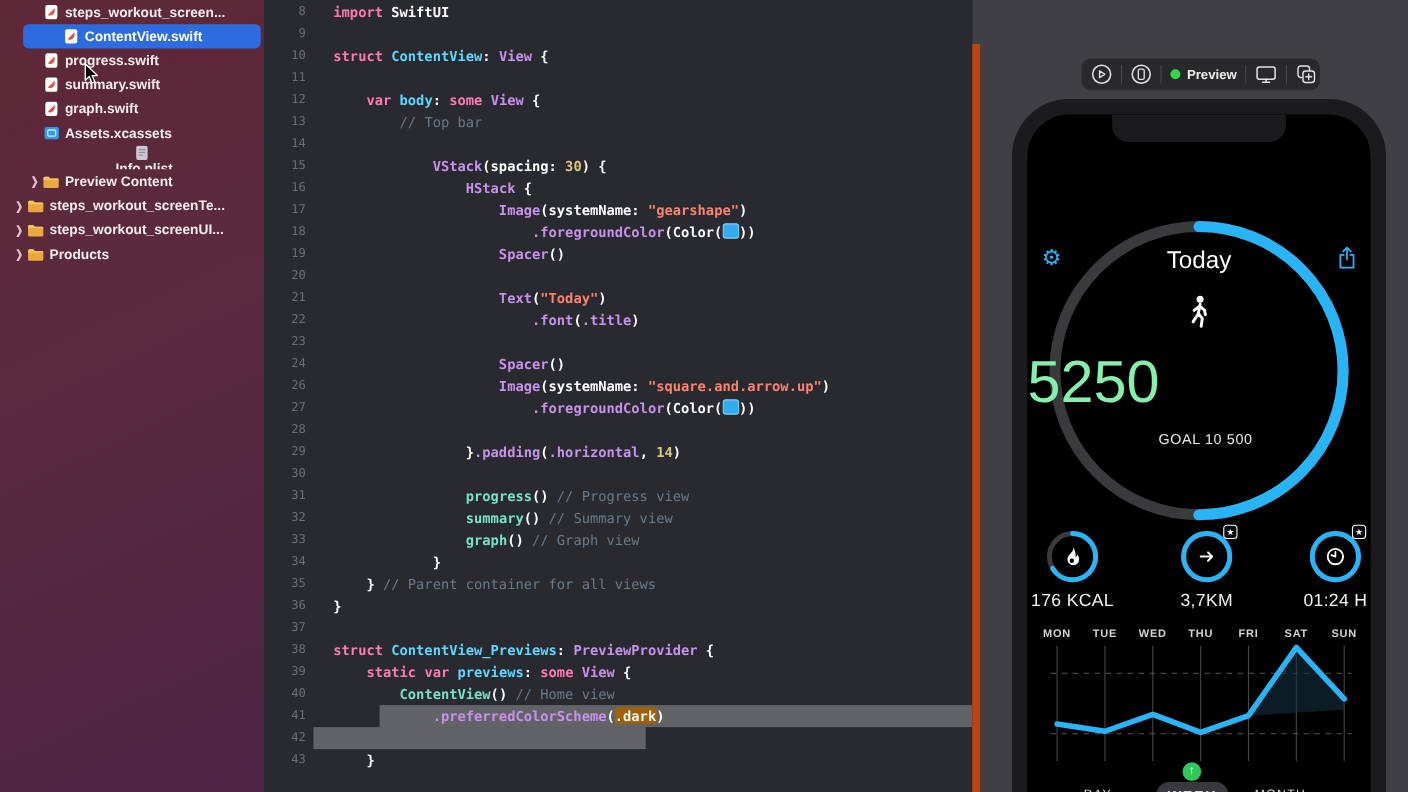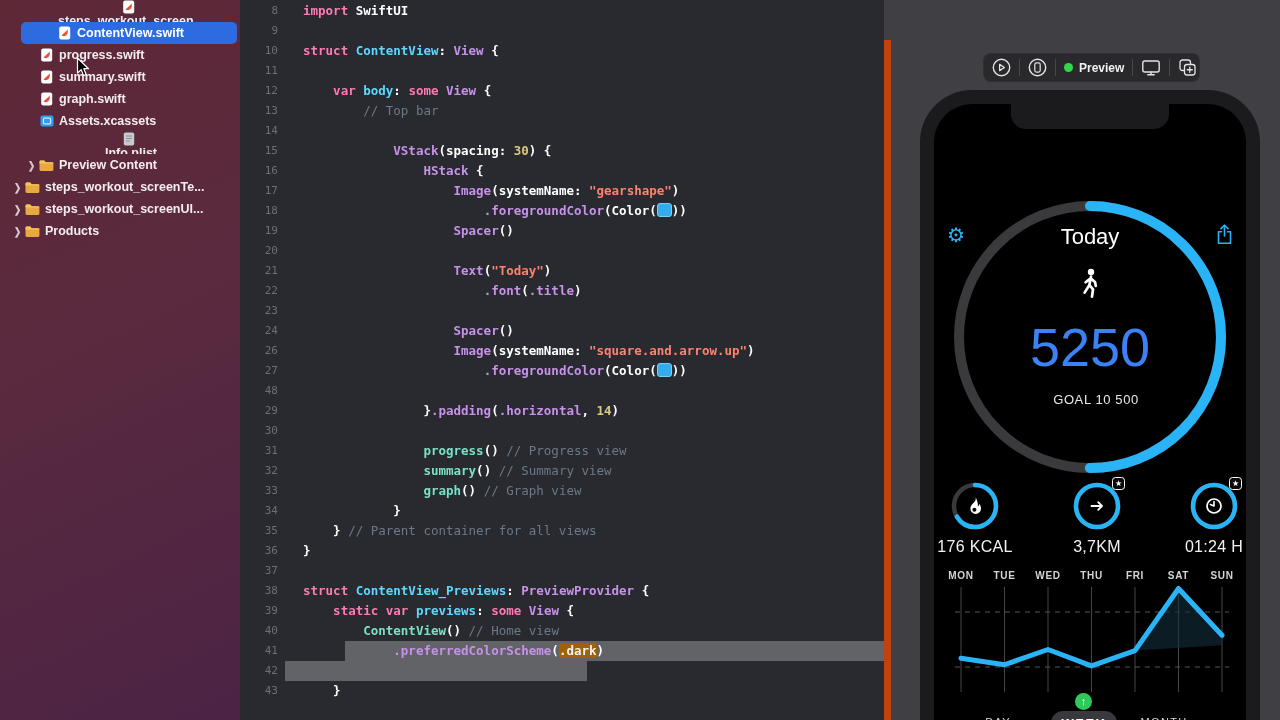--- a/index.html
+++ b/index.html
@@ -41,21 +41,21 @@
   
   .phone{position:absolute;left:29px;top:50px;width:340px;height:690px;background:#1B1B1E;border-radius:52px;}
   .screen{position:absolute;left:14px;top:14px;width:312px;height:662px;background:#000;border-radius:38px;overflow:hidden;}
   .notch{position:absolute;left:50%;transform:translateX(-50%);top:0;width:158px;height:25px;background:#1B1B1E;
          border-radius:0 0 15px 15px;}
   .ph-title{position:absolute;left:0;right:0;top:120px;text-align:center;color:#fff;font-size:22px;}
   .gear{position:absolute;left:13px;top:121px;color:#29B4F8;font-size:20px;line-height:20px;}
   .share{position:absolute;right:13px;top:120px;}
   .ringwrap{position:absolute;left:16px;top:93px;width:280px;height:280px;}
   .walk{position:absolute;left:50%;transform:translateX(-50%);top:164px;}
-  .steps{position:absolute;left:0;right:0;top:212px;text-align:center;color:#3b82f6;font-size:54px;font-weight:300;}
+  .steps{position:absolute;left:0;right:0;top:212px;color:#86efac;font-size:54px;font-weight:300;}
   .goal{position:absolute;left:12px;right:0;top:288px;text-align:center;color:#E9E9E9;font-size:13px;letter-spacing:.6px;}
   .stat{position:absolute;top:377px;width:80px;text-align:center;}
   .statring{position:relative;width:50px;height:50px;margin:0 auto;}
   .ringtrack{fill:none;stroke:#3A3A3C;stroke-width:4.5;}
   .ringprog{fill:none;stroke:#29B4F8;stroke-width:4.5;stroke-linecap:round;}
   .staticon{position:absolute;left:0;top:0;width:50px;height:50px;display:flex;align-items:center;justify-content:center;}
   .statbadge{position:absolute;right:-3px;top:-4px;width:13px;height:13px;background:#0a0a0c;border:1.5px solid #fff;
              border-radius:3.5px;display:flex;align-items:center;justify-content:center;box-sizing:border-box;}
   .statbadge .star{color:#fff;font-size:8px;line-height:8px;}
   .statlabel{margin-top:7px;color:#F2F2F2;font-size:16px;letter-spacing:.3px;white-space:nowrap;}
@@ -70,21 +70,21 @@
             color:#fff;font-size:13px;letter-spacing:1.5px;font-weight:600;display:flex;align-items:center;justify-content:center;}
   .greenbadge{position:absolute;left:141px;top:589px;width:17px;height:17px;border-radius:50%;background:#2FC85A;
               color:#fff;font-size:11px;font-weight:bold;display:flex;align-items:center;justify-content:center;line-height:1;}
   .cursor{position:absolute;left:76px;top:57px;z-index:50;}
 </style>
 </head>
 <body>
 
 <div class="pane sidebar">
   <div>
-      <div class="srow" style="padding-left: 22px; flex-direction: column;">
+      <div class="srow" style="padding-left: 22px;">
         <span class="chev"></span>
         <span class="ficon">
           <svg width="14" height="14" viewBox="0 0 14 14">
             <rect x="1.2" y="0.5" width="11" height="13" rx="2" fill="#fff"></rect>
             <path d="M3.6 9.6 C5.2 7.2 8.2 5.4 9.6 3.4 C10.3 6 9.4 8.2 8.2 9.2 C6.6 10.6 4.6 10.3 3.6 9.6 Z" fill="#E8503A"></path>
           </svg>
         </span>
         <span class="flabel">steps_workout_screen...</span>
       </div>
       <div class="srow sel" style="padding-left: 22px; margin-left: 21px;">
@@ -206,21 +206,21 @@
       <div class="code-row"><span class="lnum">17</span><span class="lcode"><span class="tok-pln">                    </span><span class="tok-type">Image</span><span class="tok-pln">(systemName: </span><span class="tok-str">"gearshape"</span><span class="tok-pln">)</span></span></div>
       <div class="code-row"><span class="lnum">18</span><span class="lcode"><span class="tok-pln">                        </span><span class="tok-type">.foregroundColor</span><span class="tok-pln">(Color(</span><span class="swatch"></span><span class="tok-pln">))</span></span></div>
       <div class="code-row"><span class="lnum">19</span><span class="lcode"><span class="tok-pln">                    </span><span class="tok-type">Spacer</span><span class="tok-pln">()</span></span></div>
       <div class="code-row"><span class="lnum">20</span><span class="lcode"></span></div>
       <div class="code-row"><span class="lnum">21</span><span class="lcode"><span class="tok-pln">                    </span><span class="tok-type">Text</span><span class="tok-pln">(</span><span class="tok-str">"Today"</span><span class="tok-pln">)</span></span></div>
       <div class="code-row"><span class="lnum">22</span><span class="lcode"><span class="tok-pln">                        </span><span class="tok-type">.font</span><span class="tok-pln">(</span><span class="tok-type">.title</span><span class="tok-pln">)</span></span></div>
       <div class="code-row"><span class="lnum">23</span><span class="lcode"></span></div>
       <div class="code-row"><span class="lnum">24</span><span class="lcode"><span class="tok-pln">                    </span><span class="tok-type">Spacer</span><span class="tok-pln">()</span></span></div>
       <div class="code-row"><span class="lnum">26</span><span class="lcode"><span class="tok-pln">                    </span><span class="tok-type">Image</span><span class="tok-pln">(systemName: </span><span class="tok-str">"square.and.arrow.up"</span><span class="tok-pln">)</span></span></div>
       <div class="code-row"><span class="lnum">27</span><span class="lcode"><span class="tok-pln">                        </span><span class="tok-type">.foregroundColor</span><span class="tok-pln">(Color(</span><span class="swatch"></span><span class="tok-pln">))</span></span></div>
-      <div class="code-row"><span class="lnum">48</span><span class="lcode"></span></div>
+      <div class="code-row"><span class="lnum">28</span><span class="lcode"></span></div>
       <div class="code-row"><span class="lnum">29</span><span class="lcode"><span class="tok-pln">                }</span><span class="tok-type">.padding</span><span class="tok-pln">(</span><span class="tok-type">.horizontal</span><span class="tok-pln">, </span><span class="tok-num">14</span><span class="tok-pln">)</span></span></div>
       <div class="code-row"><span class="lnum">30</span><span class="lcode"></span></div>
       <div class="code-row"><span class="lnum">31</span><span class="lcode"><span class="tok-pln">                </span><span class="tok-fn">progress</span><span class="tok-pln">() </span><span class="tok-cmt">// Progress view</span></span></div>
       <div class="code-row"><span class="lnum">32</span><span class="lcode"><span class="tok-pln">                </span><span class="tok-fn">summary</span><span class="tok-pln">() </span><span class="tok-cmt">// Summary view</span></span></div>
       <div class="code-row"><span class="lnum">33</span><span class="lcode"><span class="tok-pln">                </span><span class="tok-fn">graph</span><span class="tok-pln">() </span><span class="tok-cmt">// Graph view</span></span></div>
       <div class="code-row"><span class="lnum">34</span><span class="lcode"><span class="tok-pln">            }</span></span></div>
       <div class="code-row"><span class="lnum">35</span><span class="lcode"><span class="tok-pln">    } </span><span class="tok-cmt">// Parent container for all views</span></span></div>
       <div class="code-row"><span class="lnum">36</span><span class="lcode"><span class="tok-pln">}</span></span></div>
       <div class="code-row"><span class="lnum">37</span><span class="lcode"></span></div>
       <div class="code-row"><span class="lnum">38</span><span class="lcode"><span class="tok-kw">struct</span><span class="tok-pln"> </span><span class="tok-decl">ContentView_Previews</span><span class="tok-pln">: </span><span class="tok-type">PreviewProvider</span><span class="tok-pln"> {</span></span></div>

